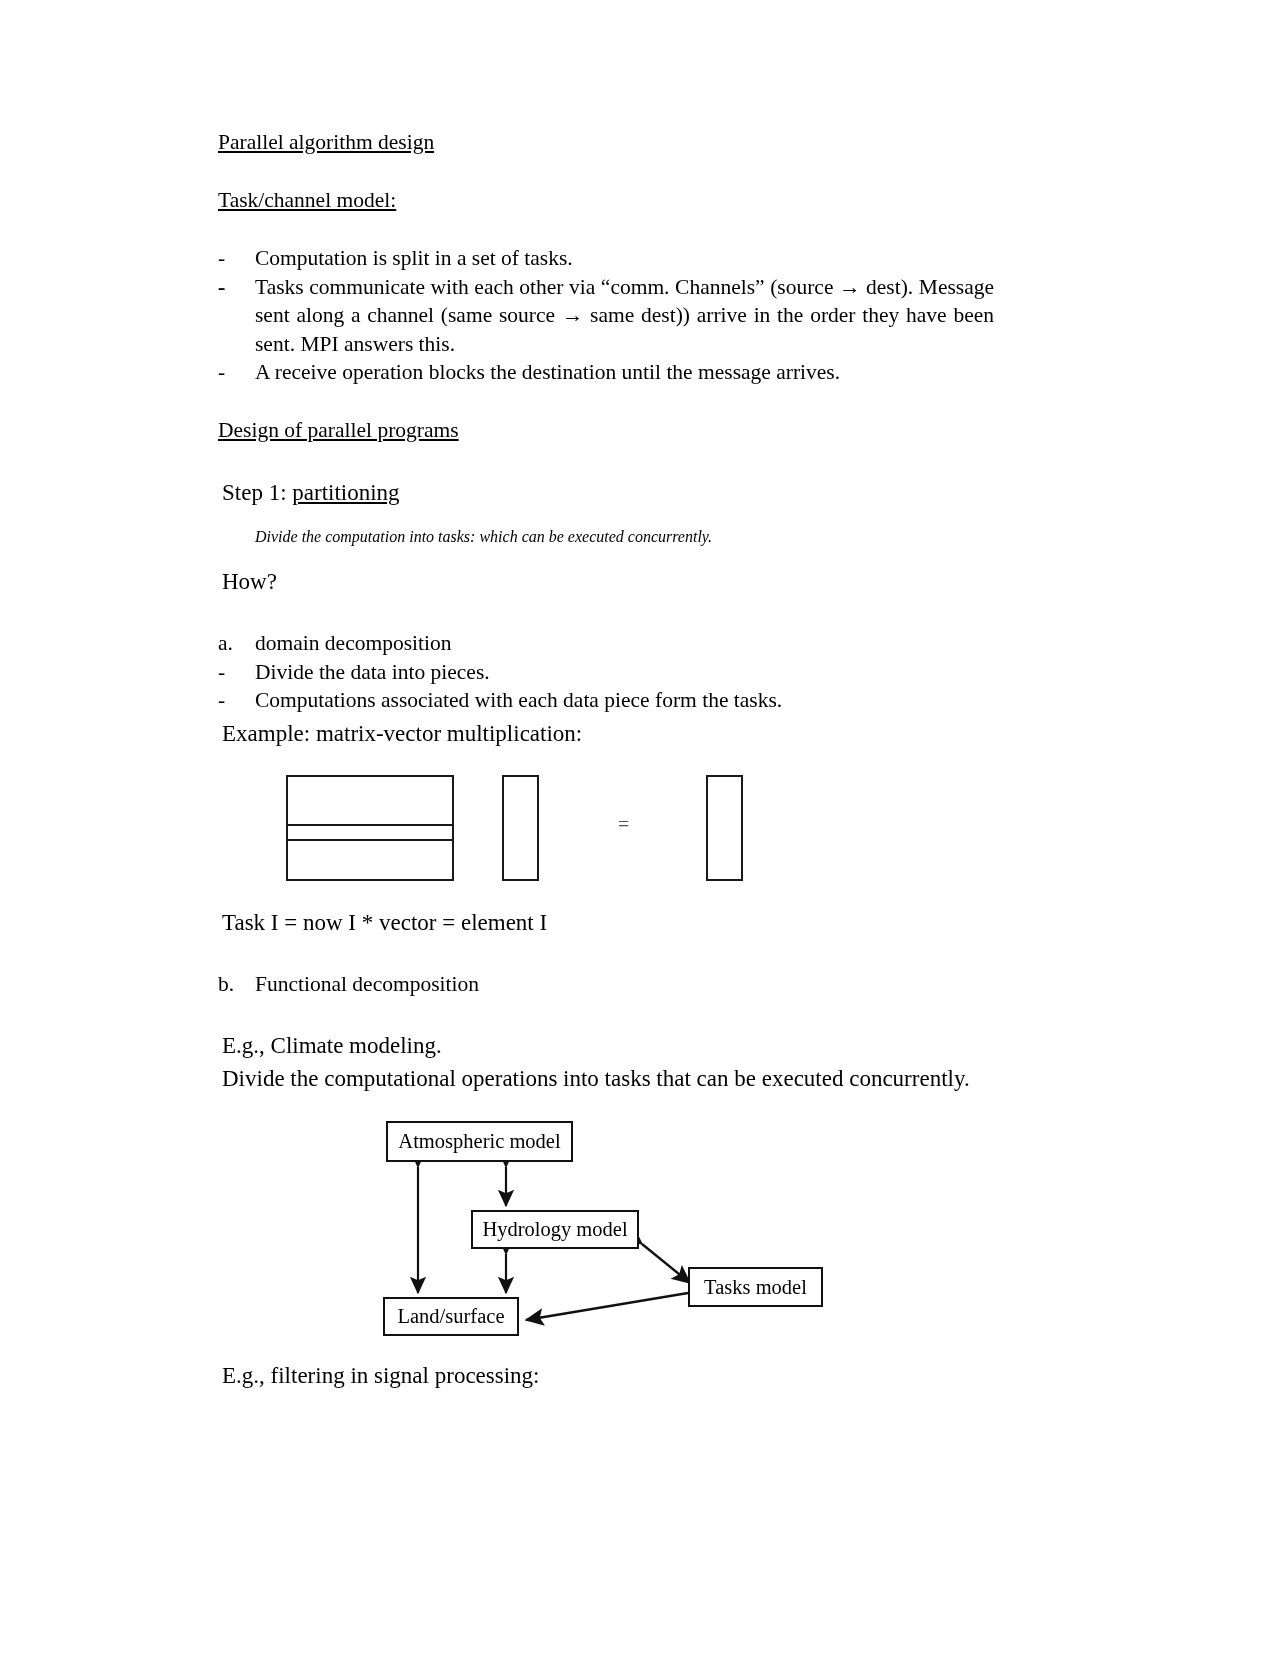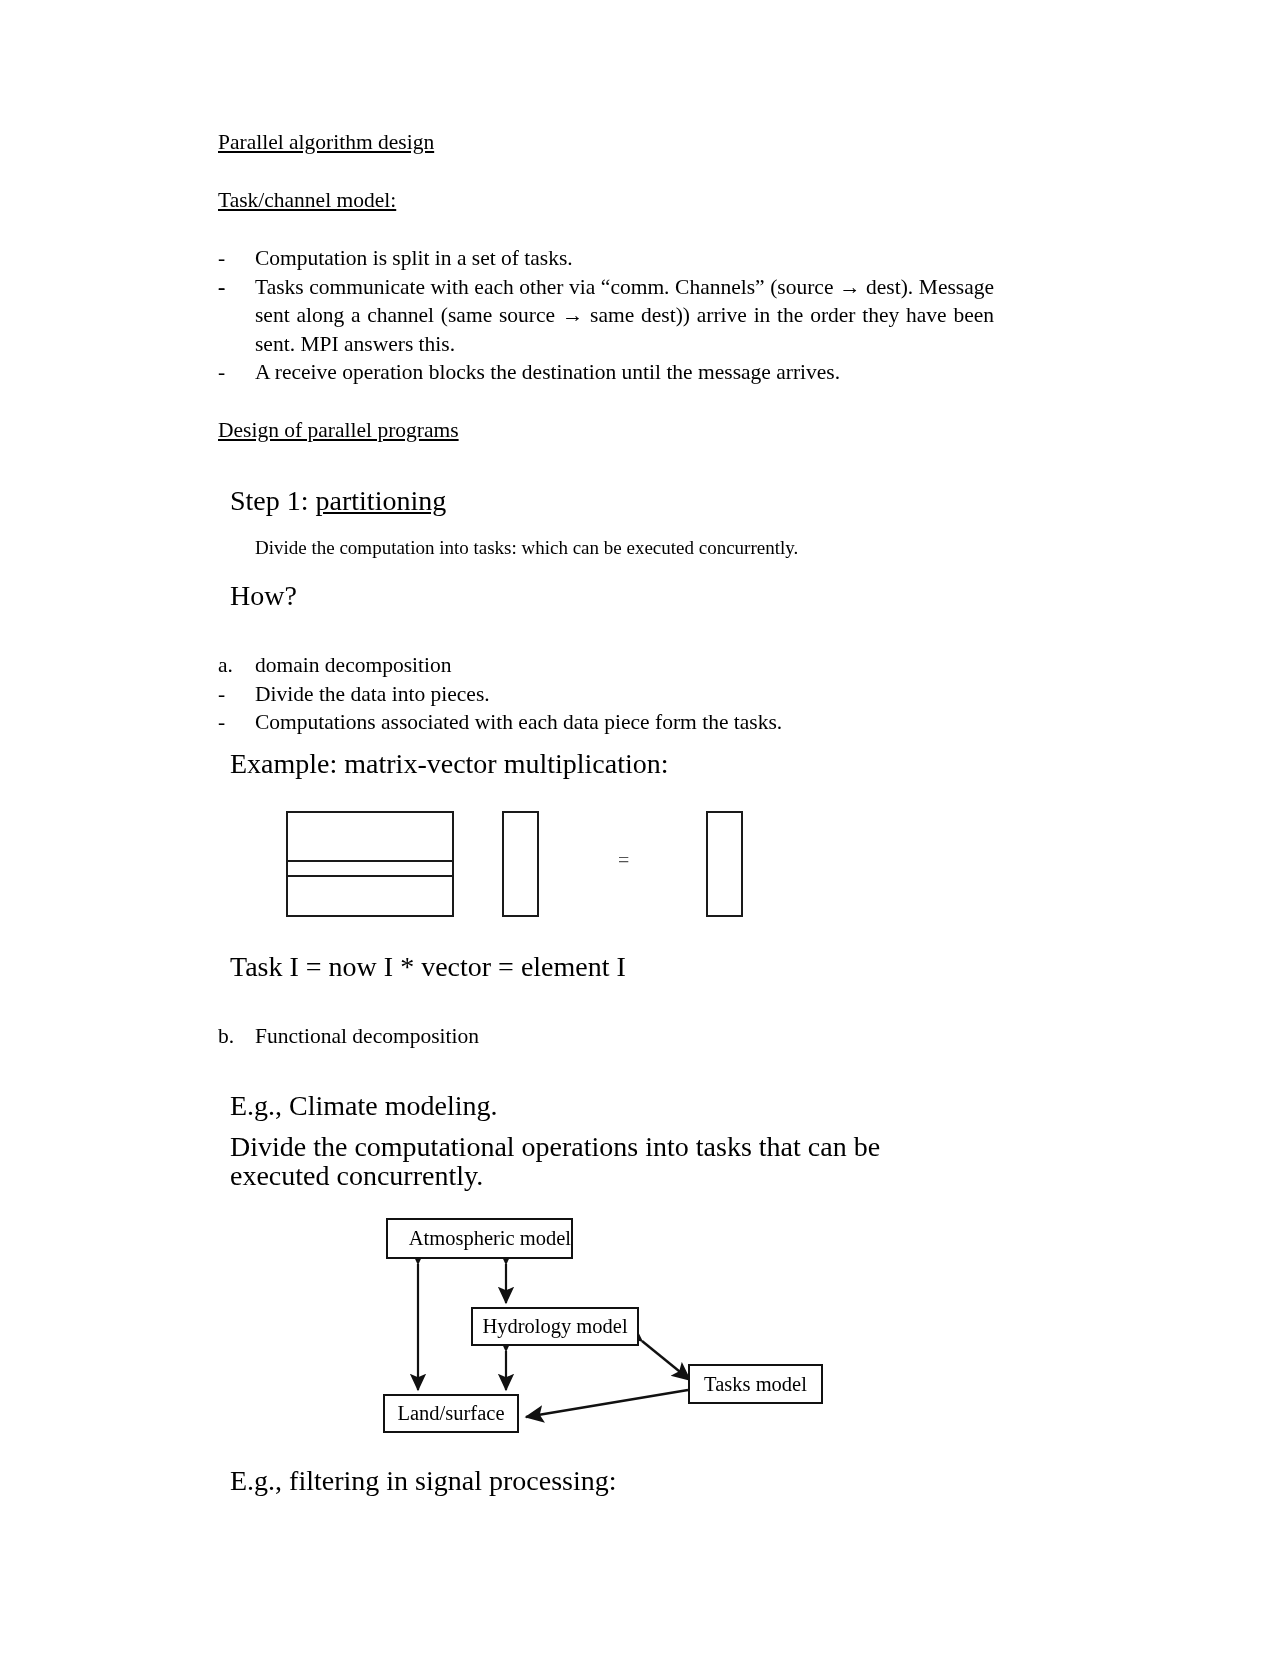--- a/index.html
+++ b/index.html
@@ -22,23 +22,23 @@
     height: 1656px;
     background: #fff;
   }
   .content {
     position: absolute;
     left: 218px;
     top: 128px;
     width: 776px;
   }
   .para {
-    font-size: 28px;
+    font-size: 23px;
     line-height: 29px;
-    margin: 12px;
+    margin: 4px;
   }
   .u { text-decoration: underline; }
   .heading {
     font-size: 21.5px;
     line-height: 29px;
     text-decoration: underline;
     display: inline-block;
   }
   .gap-md { height: 29px; }
   .bullets {
@@ -66,23 +66,24 @@
     padding-left: 37px;
     font-size: 21.5px;
     line-height: 28.5px;
   }
   .listitem .marker {
     position: absolute;
     left: 0;
     top: 0;
   }
   .indent-para {
-    font-size: 19px;
+    font-size: 16px;
     line-height: 28.5px;
     padding-left: 37px;
+    font-style: italic;
   }
 
   
   .figure-matrix {
     position: relative;
     height: 150px;
     margin-top: 6px;
   }
   .mv-matrix {
     position: absolute;
@@ -135,21 +136,21 @@
     border: 2px solid #111;
     background: #fff;
     box-sizing: border-box;
     font-size: 20.5px;
     line-height: 1;
     display: flex;
     align-items: center;
     justify-content: center;
     white-space: nowrap;
   }
-  #box-atmos   { left: 168px; top: 14px;  width: 187px; height: 41px; justify-content: flex-end; }
+  #box-atmos   { left: 168px; top: 14px;  width: 187px; height: 41px; }
   #box-hydro   { left: 253px; top: 103px; width: 168px; height: 39px; }
   #box-land    { left: 165px; top: 190px; width: 136px; height: 39px; }
   #box-ocean   { left: 470px; top: 160px; width: 135px; height: 40px; }
 </style>
 </head>
 <body>
 
 <div class="page">
   <div class="content">
 

